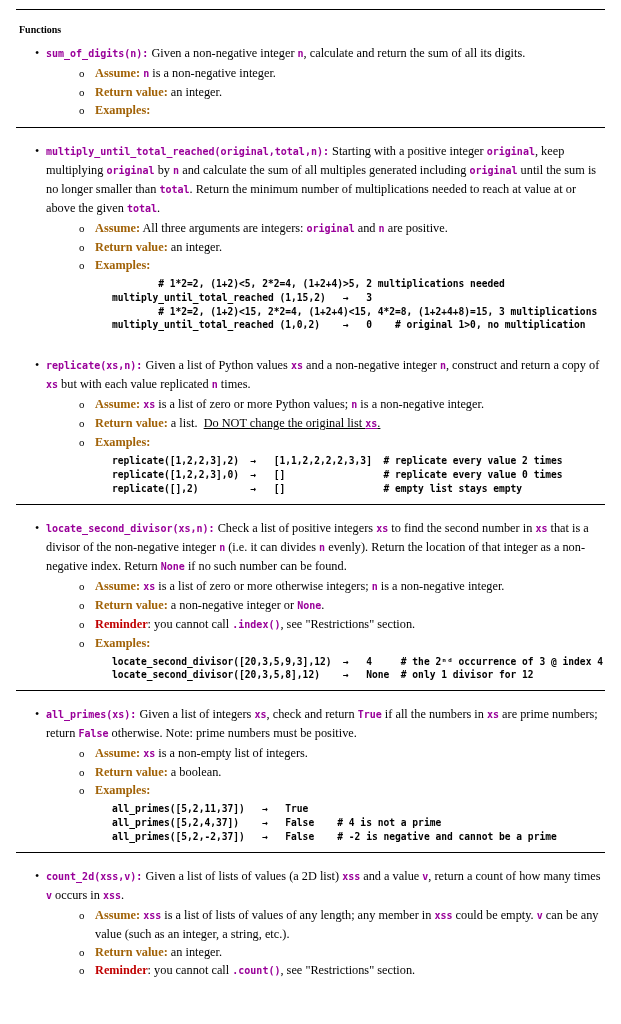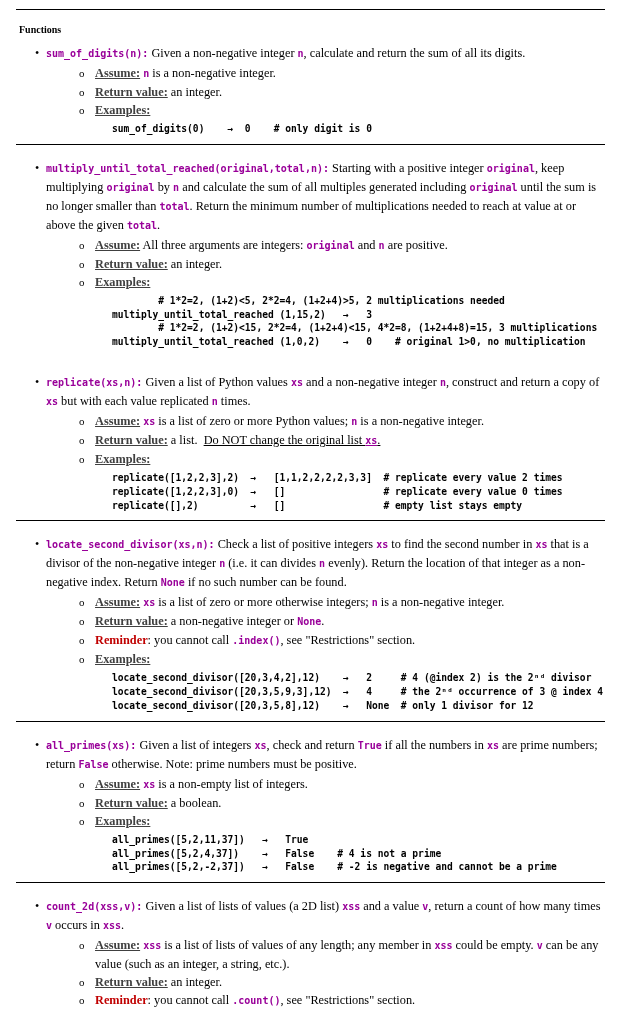--- a/index.html
+++ b/index.html
@@ -63,21 +63,21 @@
     color: #000000;
   }
   
   .k-t { }
   .k-c, .k-uc {
     font-family: "DejaVu Sans Mono", monospace;
     font-weight: bold;
     color: #990099;
     font-size: 10px;
   }
-  .k-g { color: #404040; font-weight: bold; text-decoration: underline; }
+  .k-g { color: #a16207; font-weight: bold; }
   .k-r { color: #c00000; font-weight: bold; text-align: center; }
   .k-u { text-decoration: underline; }
   .k-uc { text-decoration: underline; }
 </style>
 </head>
 <body>
 
 <hr class="rule top">
 
 <h1 class="page-title">Functions</h1>
@@ -87,21 +87,20 @@
     <div class="fn-line">
       <span class="bullet">•</span>
       <span class="fn-text"><span class="k-c">sum_of_digits(n):</span><span class="k-t"> Given a non-negative integer </span><span class="k-c">n</span><span class="k-t">, calculate and return the sum of all its digits.</span></span>
     </div>
     <ul class="subitems">
         <li><span class="sub-marker">o</span><span class="sub-text"><span class="k-g">Assume:</span><span class="k-t"> </span><span class="k-c">n</span><span class="k-t"> is a non-negative integer.</span></span></li>
         <li><span class="sub-marker">o</span><span class="sub-text"><span class="k-g">Return value:</span><span class="k-t"> an integer.</span></span></li>
         <li><span class="sub-marker">o</span><span class="sub-text"><span class="k-g">Examples:</span></span></li>
       </ul>
     <div class="examples">
-        <div class="ex-line">sum_of_digits(0)    →  0    # only digit is 0</div>
       </div>
   </section>
 <hr class="rule">
   <section class="section no-rule">
     <div class="fn-line">
       <span class="bullet">•</span>
       <span class="fn-text"><span class="k-c">multiply_until_total_reached(original,total,n):</span><span class="k-t"> Starting with a positive integer </span><span class="k-c">original</span><span class="k-t">, keep multiplying </span><span class="k-c">original</span><span class="k-t"> by </span><span class="k-c">n</span><span class="k-t"> and calculate the sum of all multiples generated including </span><span class="k-c">original</span><span class="k-t"> until the sum is no longer smaller than </span><span class="k-c">total</span><span class="k-t">.  Return the minimum number of multiplications needed to reach at value at or above the given </span><span class="k-c">total</span><span class="k-t">.</span></span>
     </div>
     <ul class="subitems">
         <li><span class="sub-marker">o</span><span class="sub-text"><span class="k-g">Assume:</span><span class="k-t"> All three arguments are integers: </span><span class="k-c">original</span><span class="k-t"> and </span><span class="k-c">n</span><span class="k-t"> are positive.</span></span></li>
@@ -138,21 +137,20 @@
       <span class="bullet">•</span>
       <span class="fn-text"><span class="k-c">locate_second_divisor(xs,n):</span><span class="k-t"> Check a list of positive integers </span><span class="k-c">xs</span><span class="k-t"> to find the second number in </span><span class="k-c">xs</span><span class="k-t"> that is a divisor of the non-negative integer </span><span class="k-c">n</span><span class="k-t"> (i.e. it can divides </span><span class="k-c">n</span><span class="k-t"> evenly). Return the location of that integer as a non-negative index.  Return </span><span class="k-c">None</span><span class="k-t"> if no such number can be found.</span></span>
     </div>
     <ul class="subitems">
         <li><span class="sub-marker">o</span><span class="sub-text"><span class="k-g">Assume:</span><span class="k-t"> </span><span class="k-c">xs</span><span class="k-t"> is a list of zero or more otherwise integers; </span><span class="k-c">n</span><span class="k-t"> is a non-negative integer.</span></span></li>
         <li><span class="sub-marker">o</span><span class="sub-text"><span class="k-g">Return value:</span><span class="k-t"> a non-negative integer or </span><span class="k-c">None</span><span class="k-t">.</span></span></li>
         <li><span class="sub-marker">o</span><span class="sub-text"><span class="k-r">Reminder</span><span class="k-t">: you cannot call </span><span class="k-c">.index()</span><span class="k-t">, see "Restrictions" section.</span></span></li>
         <li><span class="sub-marker">o</span><span class="sub-text"><span class="k-g">Examples:</span></span></li>
       </ul>
     <div class="examples">
-        <div class="ex-line">locate_second_divisor([20,3,4,2],12)    →   2     # 4 (@index 2) is the 2ⁿᵈ divisor</div>
         <div class="ex-line">locate_second_divisor([20,3,5,9,3],12)  →   4     # the 2ⁿᵈ occurrence of 3 @ index 4</div>
         <div class="ex-line">locate_second_divisor([20,3,5,8],12)    →   None  # only 1 divisor for 12</div>
       </div>
   </section>
 <hr class="rule">
   <section class="section">
     <div class="fn-line">
       <span class="bullet">•</span>
       <span class="fn-text"><span class="k-c">all_primes(xs):</span><span class="k-t"> Given a list of integers </span><span class="k-c">xs</span><span class="k-t">, check and return </span><span class="k-c">True</span><span class="k-t"> if all the numbers in </span><span class="k-c">xs</span><span class="k-t"> are prime numbers; return </span><span class="k-c">False</span><span class="k-t"> otherwise. Note: prime numbers must be positive.</span></span>
     </div>

